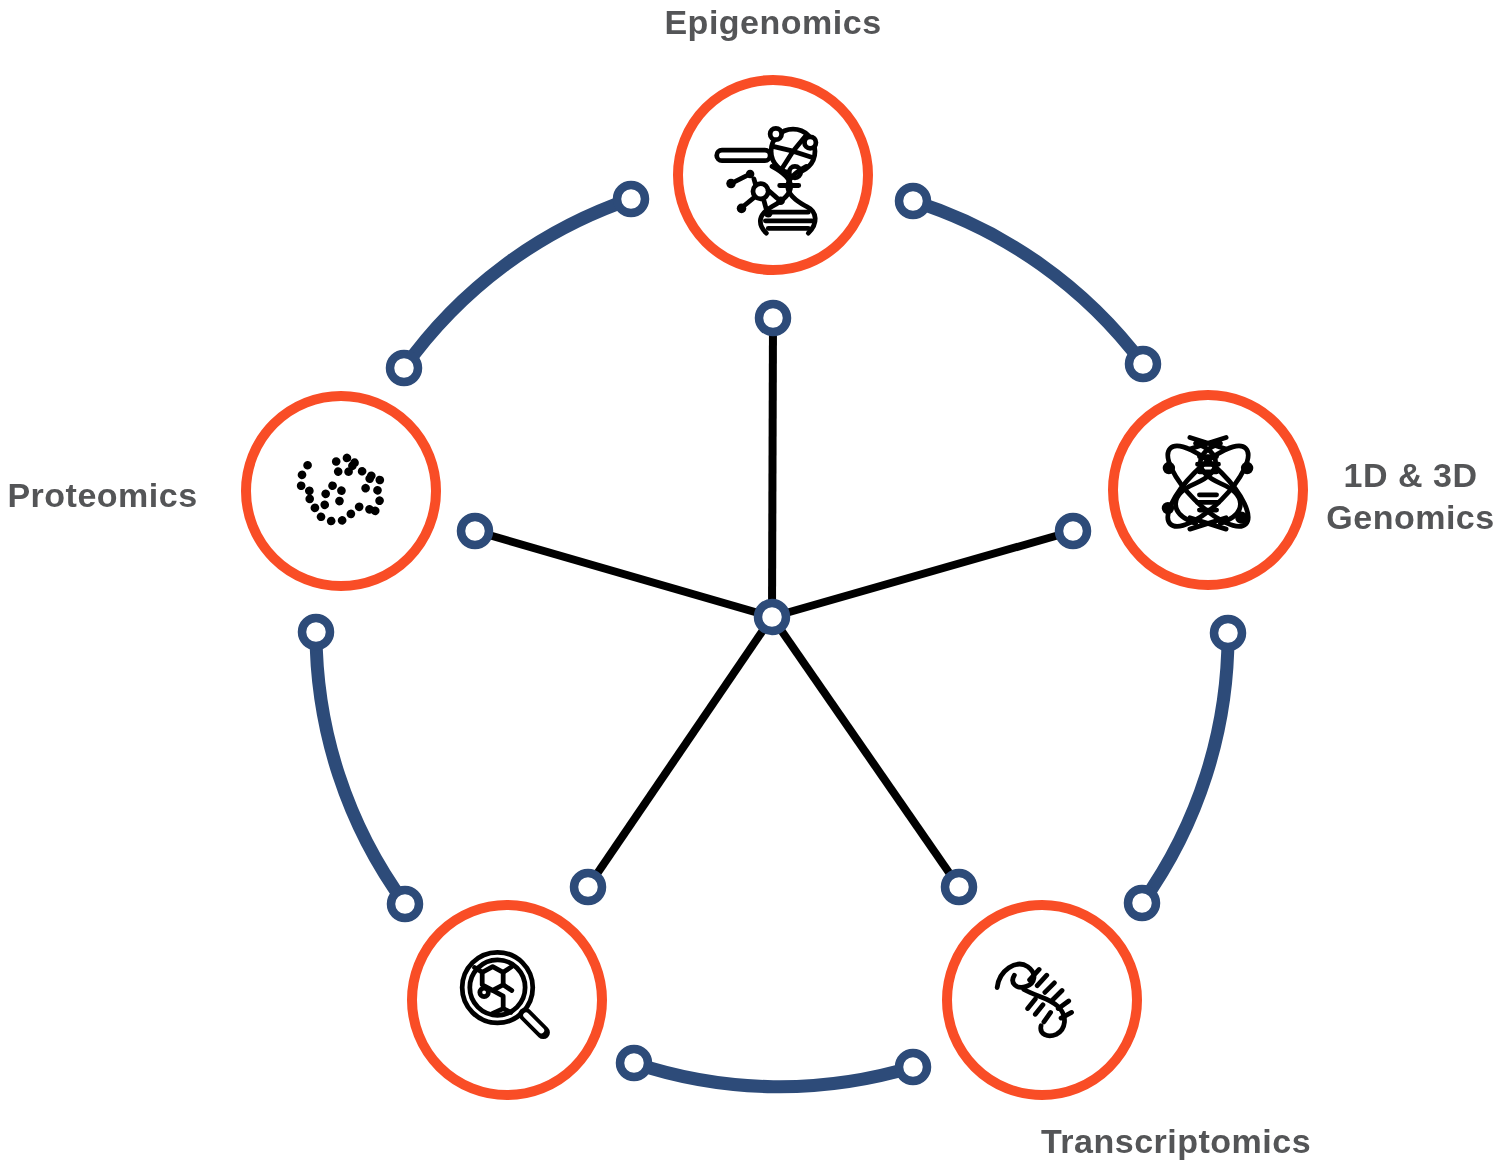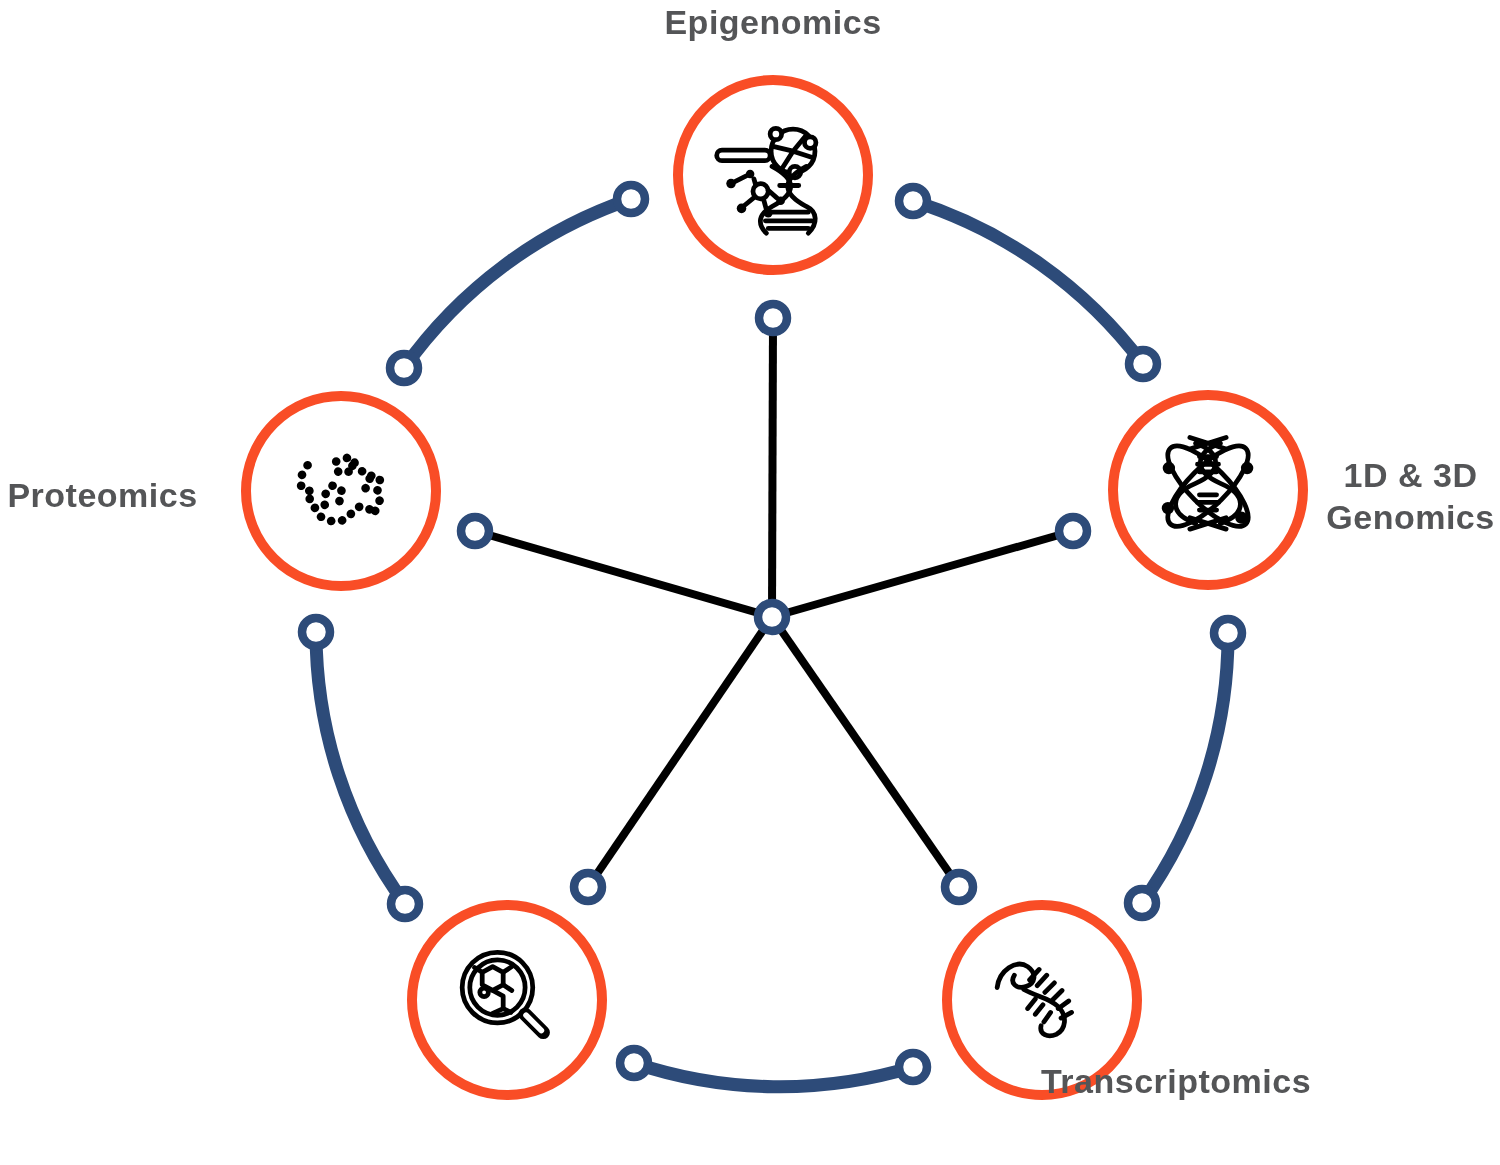--- a/index.html
+++ b/index.html
@@ -150,21 +150,21 @@
 
   <div class="label" style="left:573px;top:1px;width:400px;">
     <span>Epigenomics</span>
   </div>
 
   <div class="label" style="left:1318px;top:454px;width:185px;">
     <div>1D &amp; 3D</div>
     <div>Genomics</div>
   </div>
 
-  <div class="label" style="left:1001px;top:1060px;width:350px;">
+  <div class="label" style="left:1001px;top:1120px;width:350px;">
     <span>Transcriptomics</span>
   </div>
 
 
   <div class="label" style="left:0px;top:474px;width:205px;">
     <span>Proteomics</span>
   </div>
 
 </div>
 

